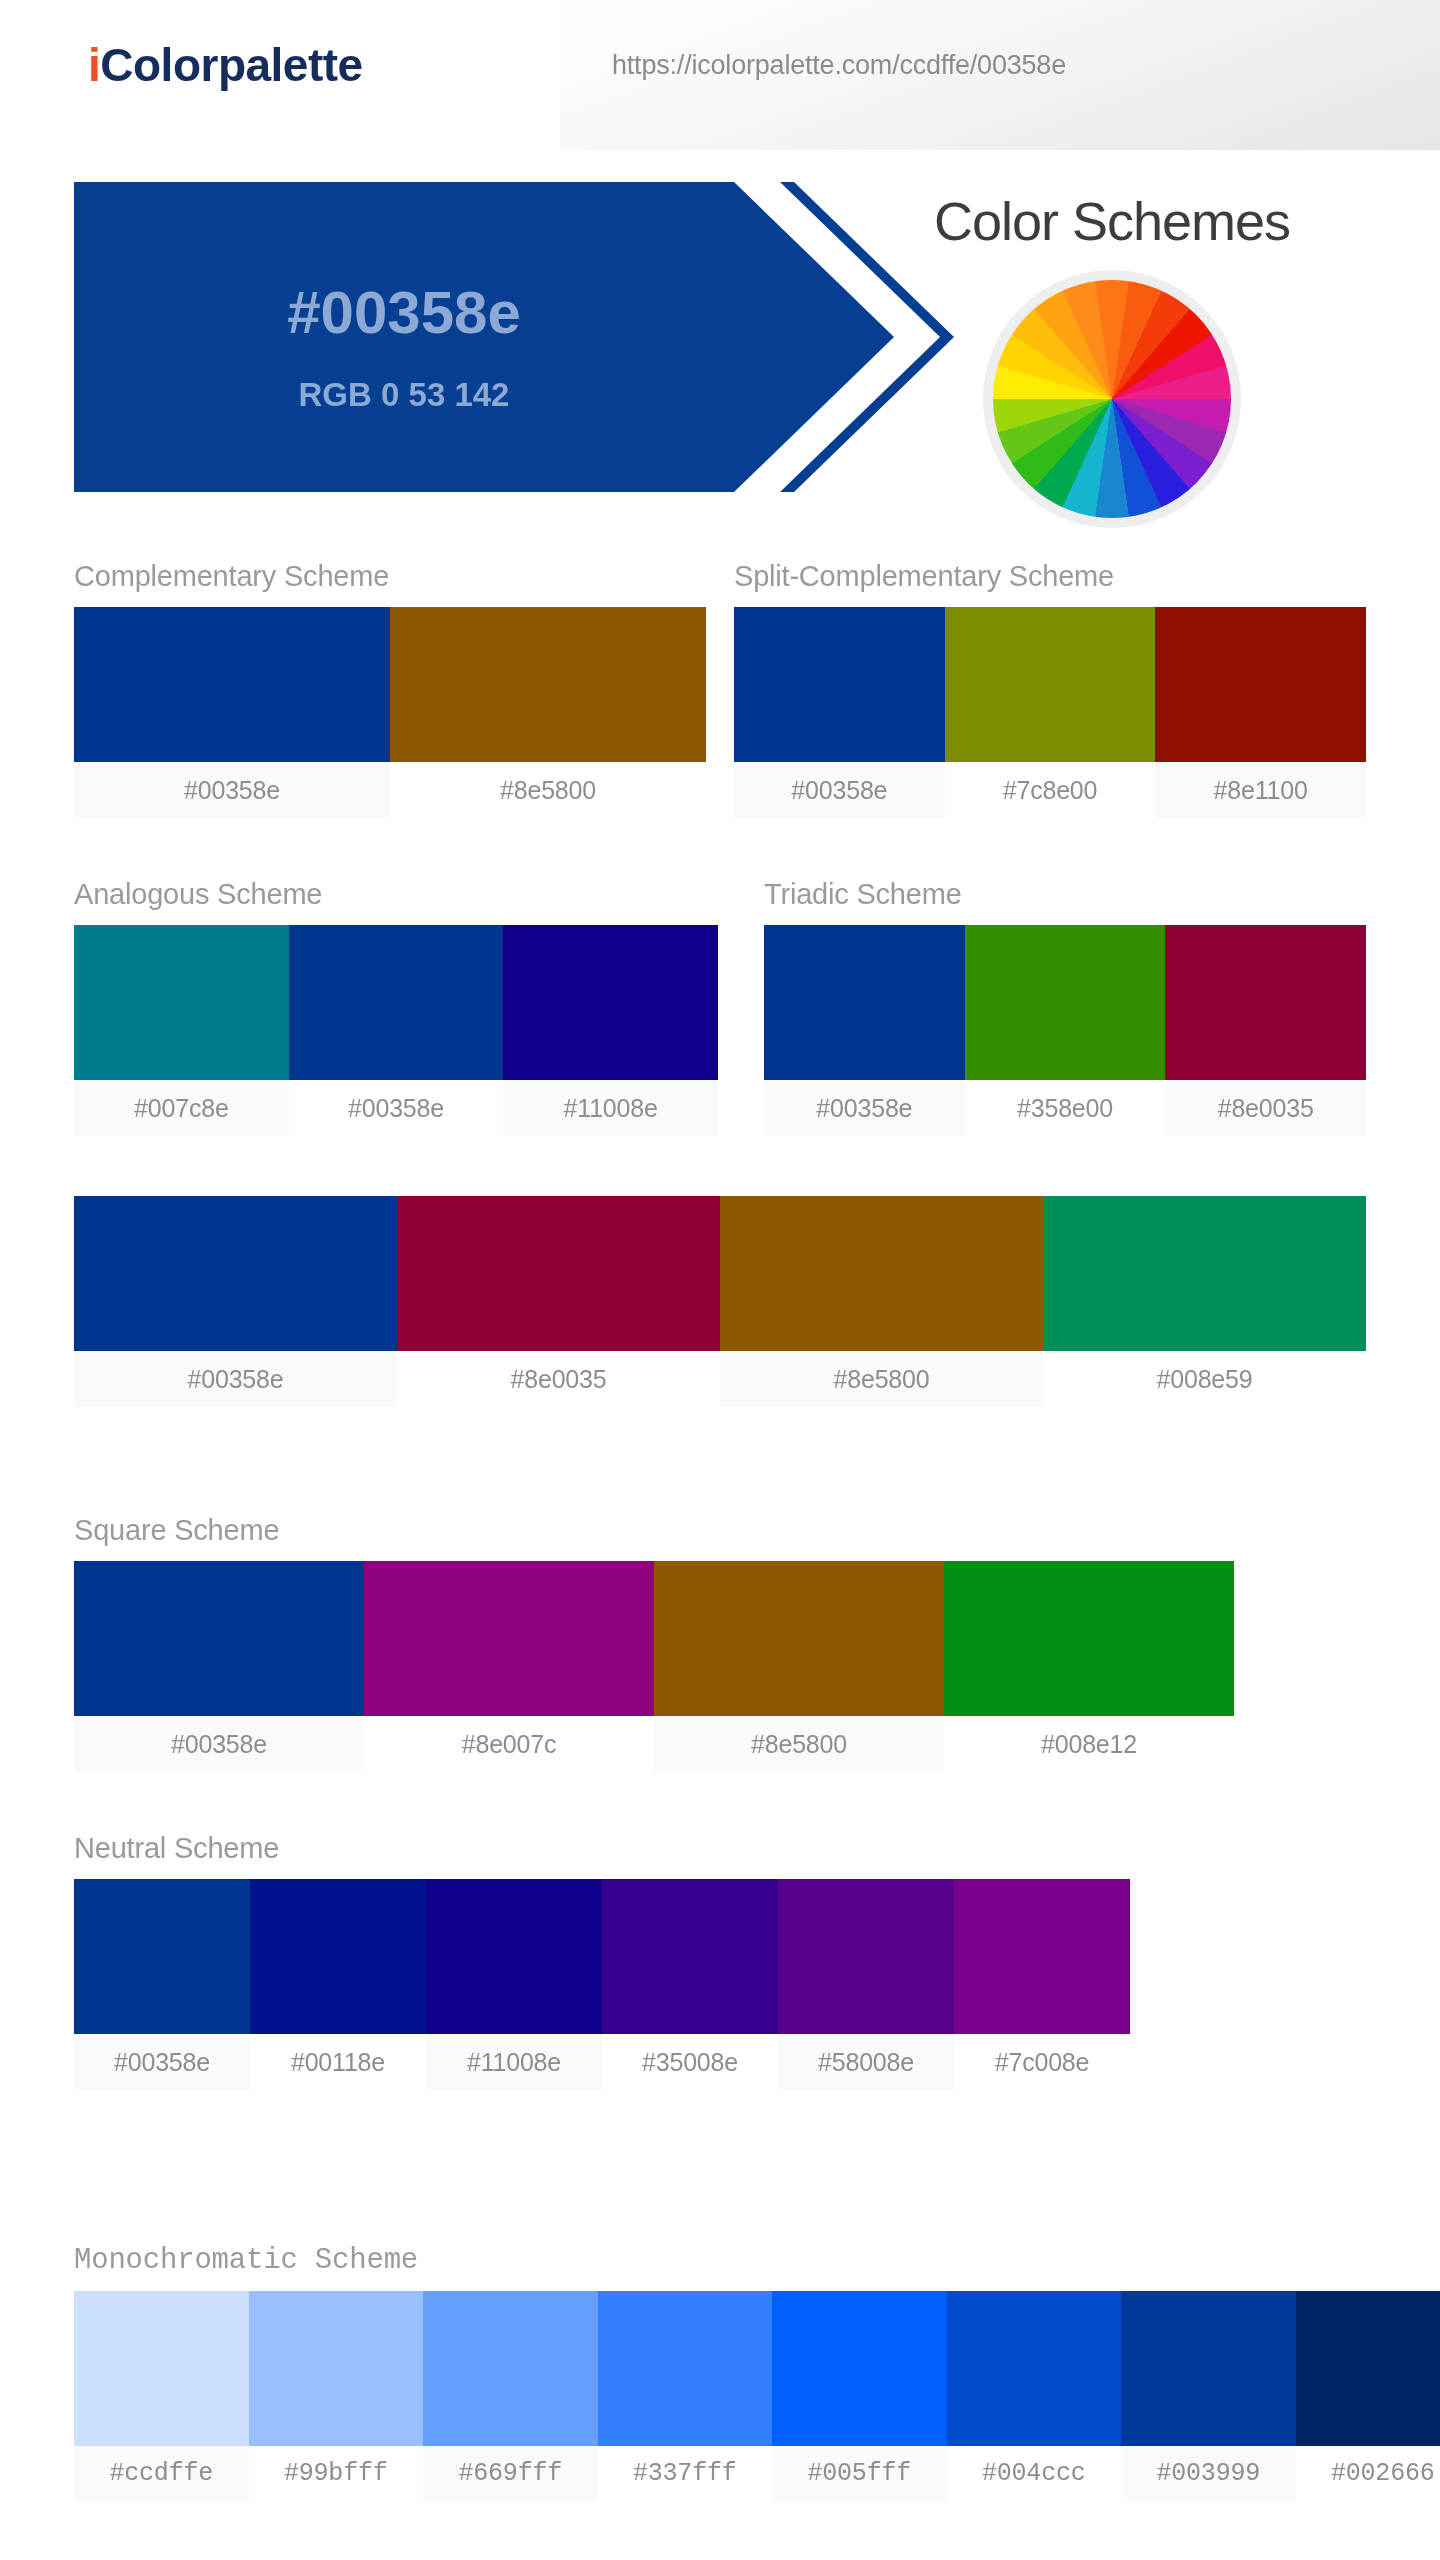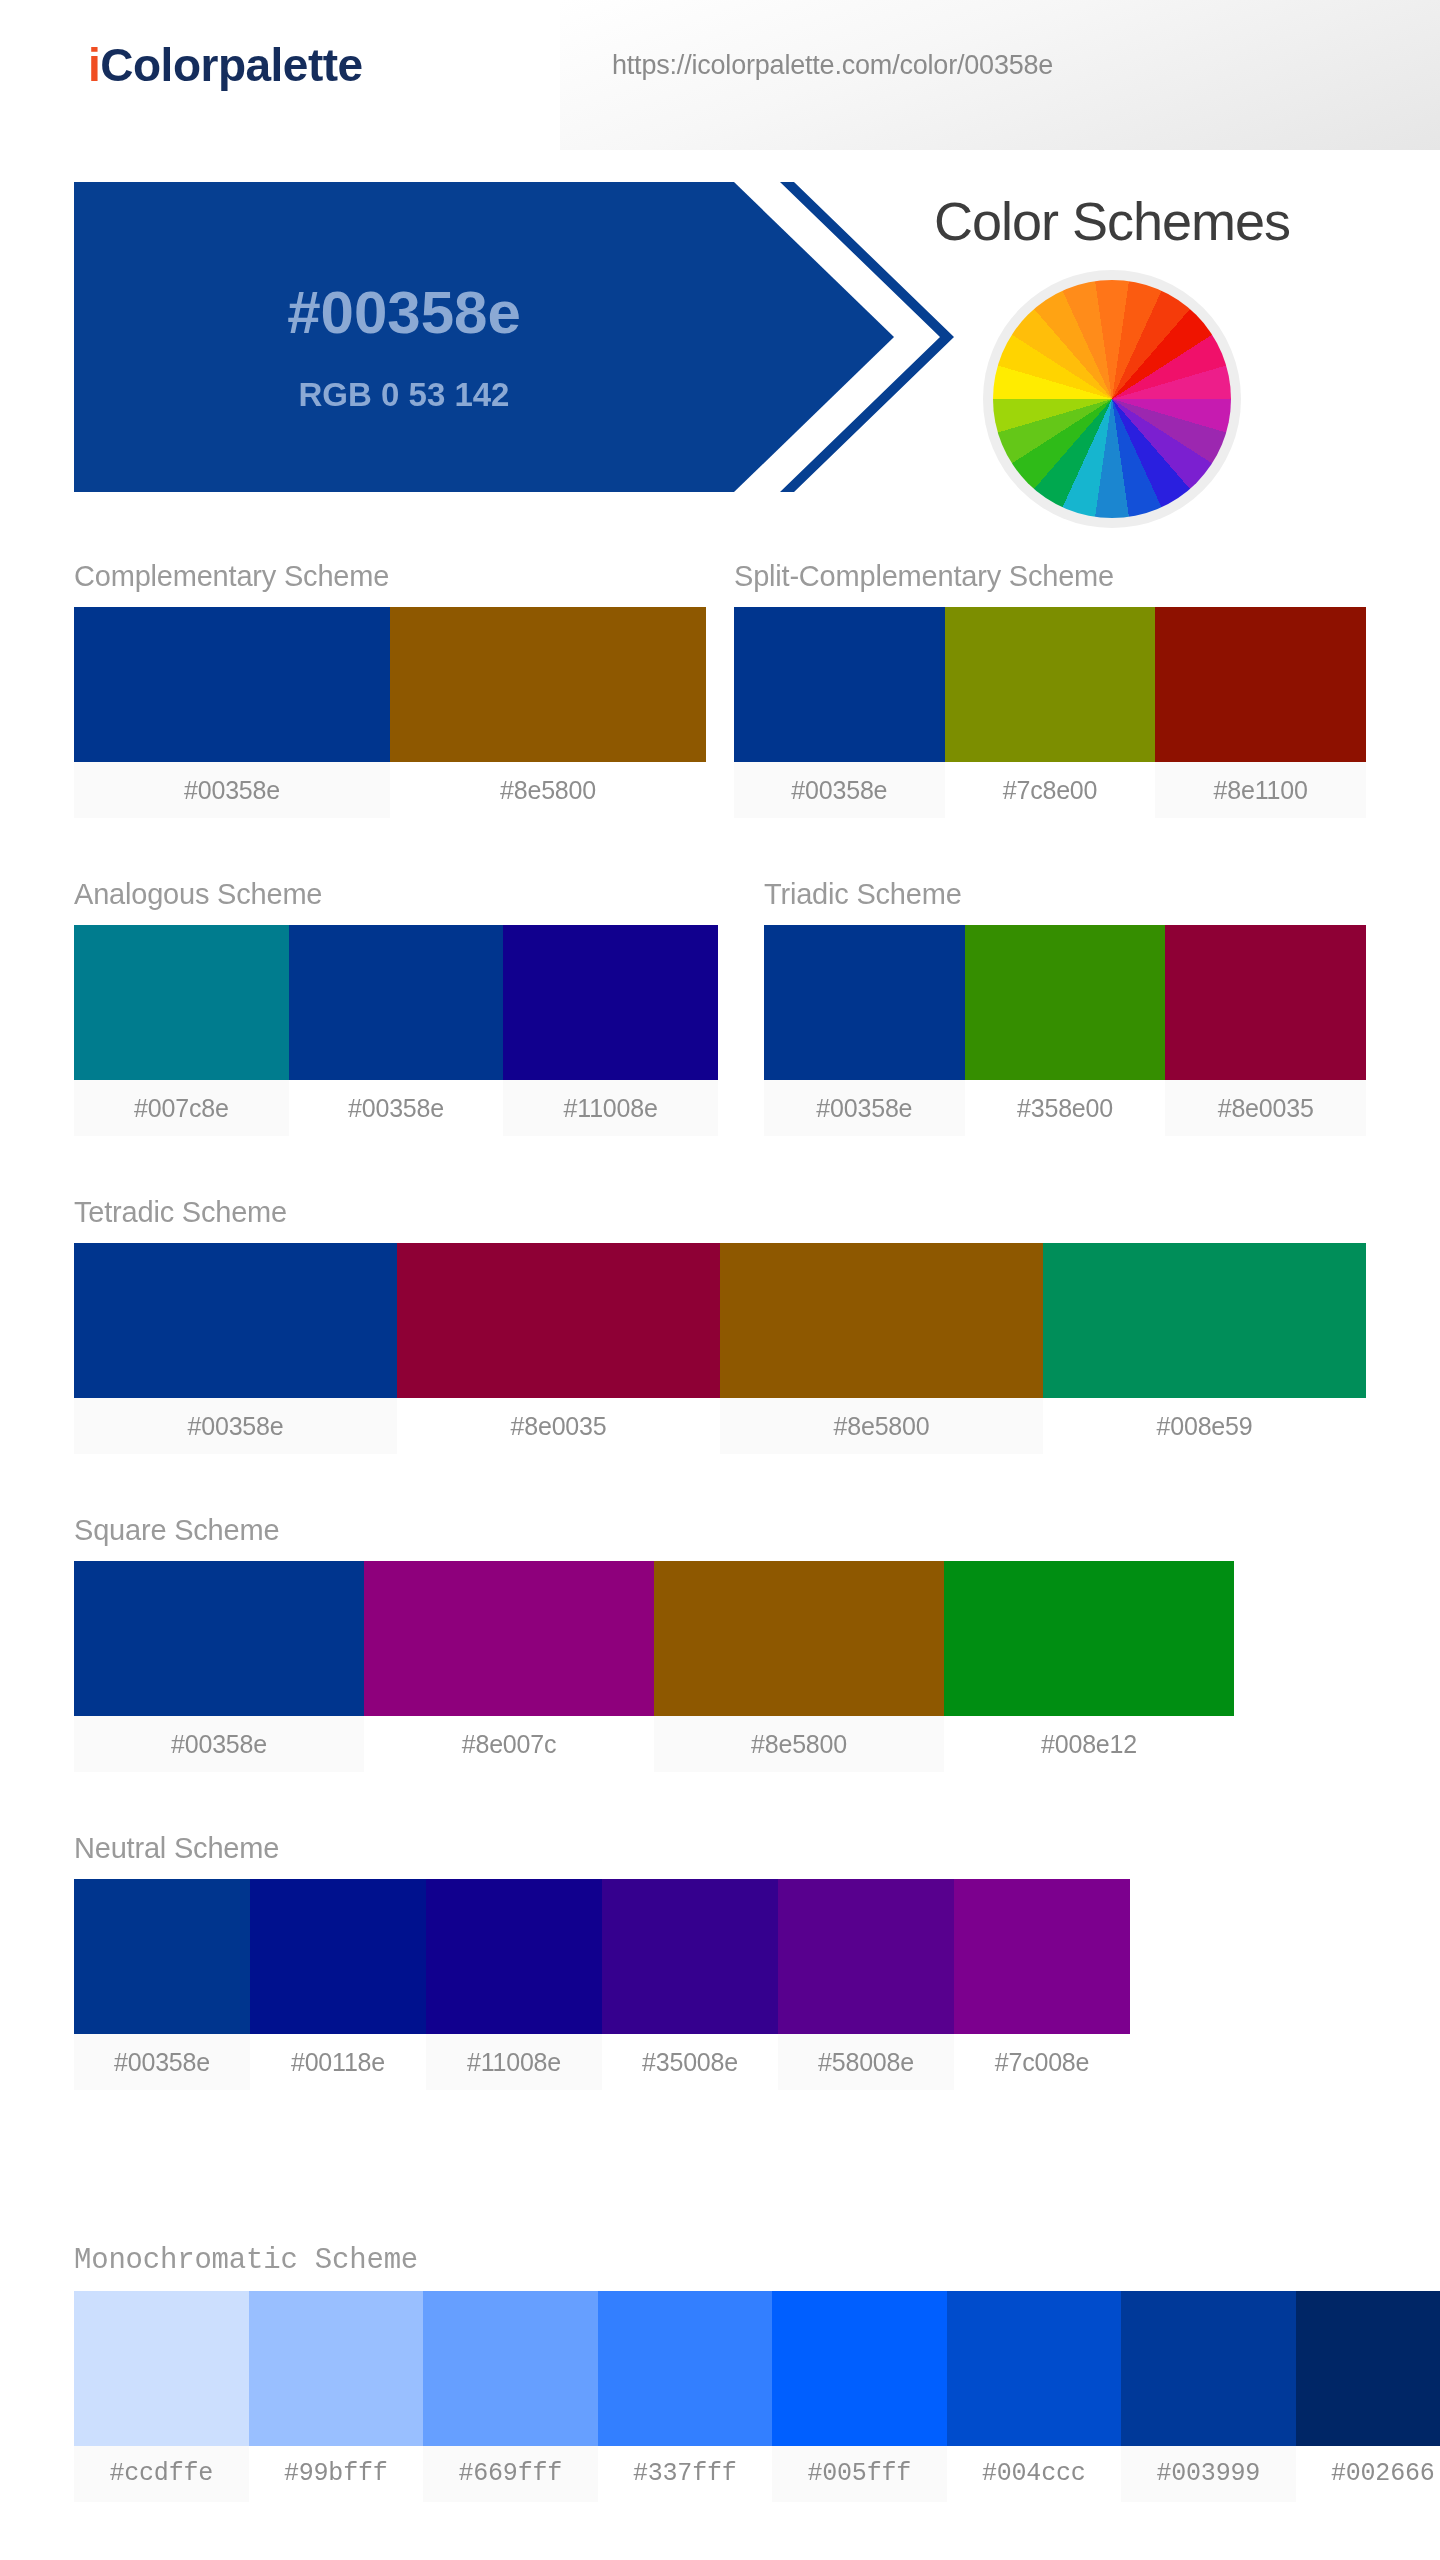--- a/index.html
+++ b/index.html
@@ -152,21 +152,21 @@
   .label.plain { background: #ffffff; }
 </style>
 </head>
 <body>
 
 <div class="header">
   <div class="header-grad"></div>
   <div class="logo">
     <span class="i">i</span><span class="rest">Colorpalette</span>
   </div>
-  <div class="url">https://icolorpalette.com/color/00358e</div>
+  <div class="url">https://icolorpalette.com/ccdffe/00358e</div>
 </div>
 
 <div class="hero">
   <div class="arrow-wrap">
     <div class="arrow-body"></div>
     <div class="arrow-chev"></div>
     <div class="hex-text">#00358e</div>
     <div class="rgb-text">RGB 0 53 142</div>
   </div>
   <div class="schemes-title">Color Schemes</div>
@@ -220,21 +220,20 @@
         <div class="swatch" style="background: rgb(53, 142, 0); width: 33.3333%;"></div>
         <div class="swatch" style="background: rgb(142, 0, 53); width: 33.3333%;"></div>
       </div>
       <div class="label-row">
         <div class="label alt" style="width: 33.3333%;">#00358e</div>
         <div class="label plain" style="width: 33.3333%;">#358e00</div>
         <div class="label alt" style="width: 33.3333%;">#8e0035</div>
       </div>
     </div>
     <div class="section" style="left: 74px; top: 636px; width: 1292px;">
-      <div class="section-title">Tetradic Scheme</div>
       <div class="swatch-row">
         <div class="swatch" style="background: rgb(0, 53, 142); width: 25%;"></div>
         <div class="swatch" style="background: rgb(142, 0, 53); width: 25%;"></div>
         <div class="swatch" style="background: rgb(142, 88, 0); width: 25%;"></div>
         <div class="swatch" style="background: rgb(0, 142, 89); width: 25%;"></div>
       </div>
       <div class="label-row">
         <div class="label alt" style="width: 25%;">#00358e</div>
         <div class="label plain" style="width: 25%;">#8e0035</div>
         <div class="label alt" style="width: 25%;">#8e5800</div>

